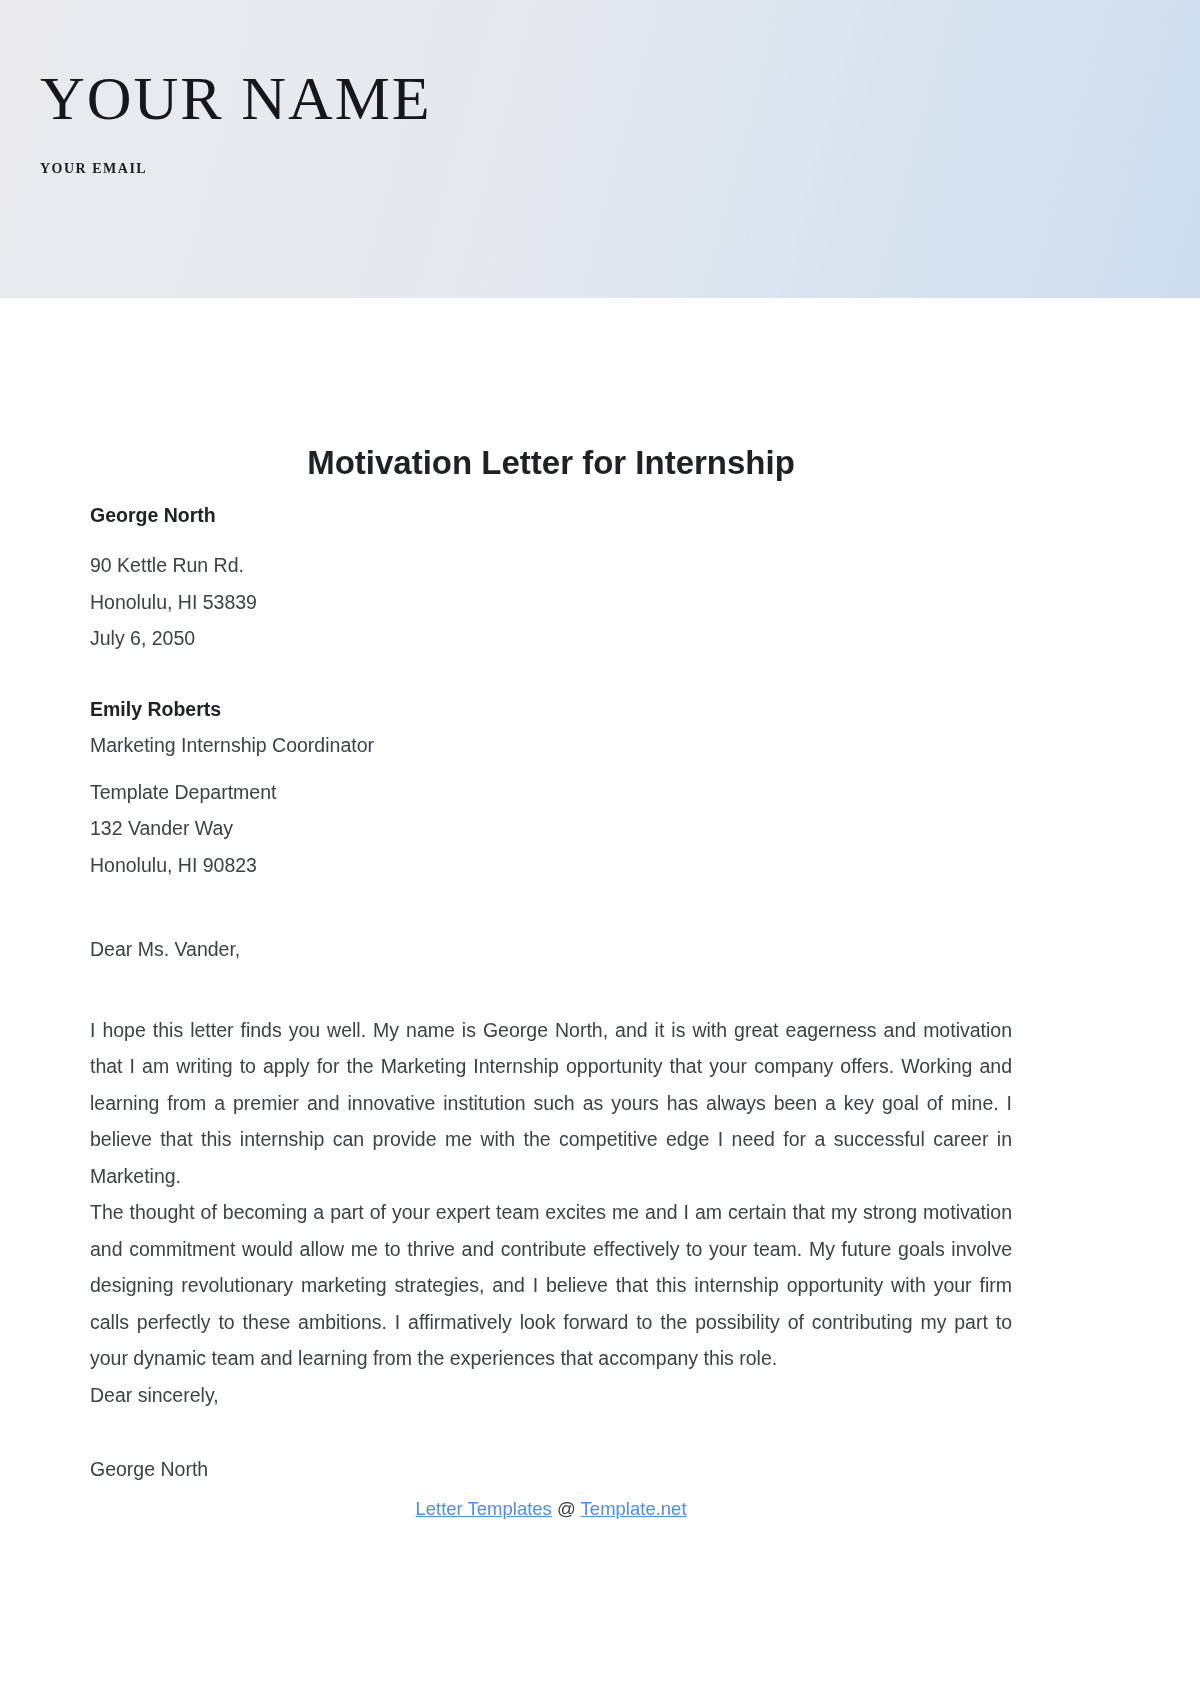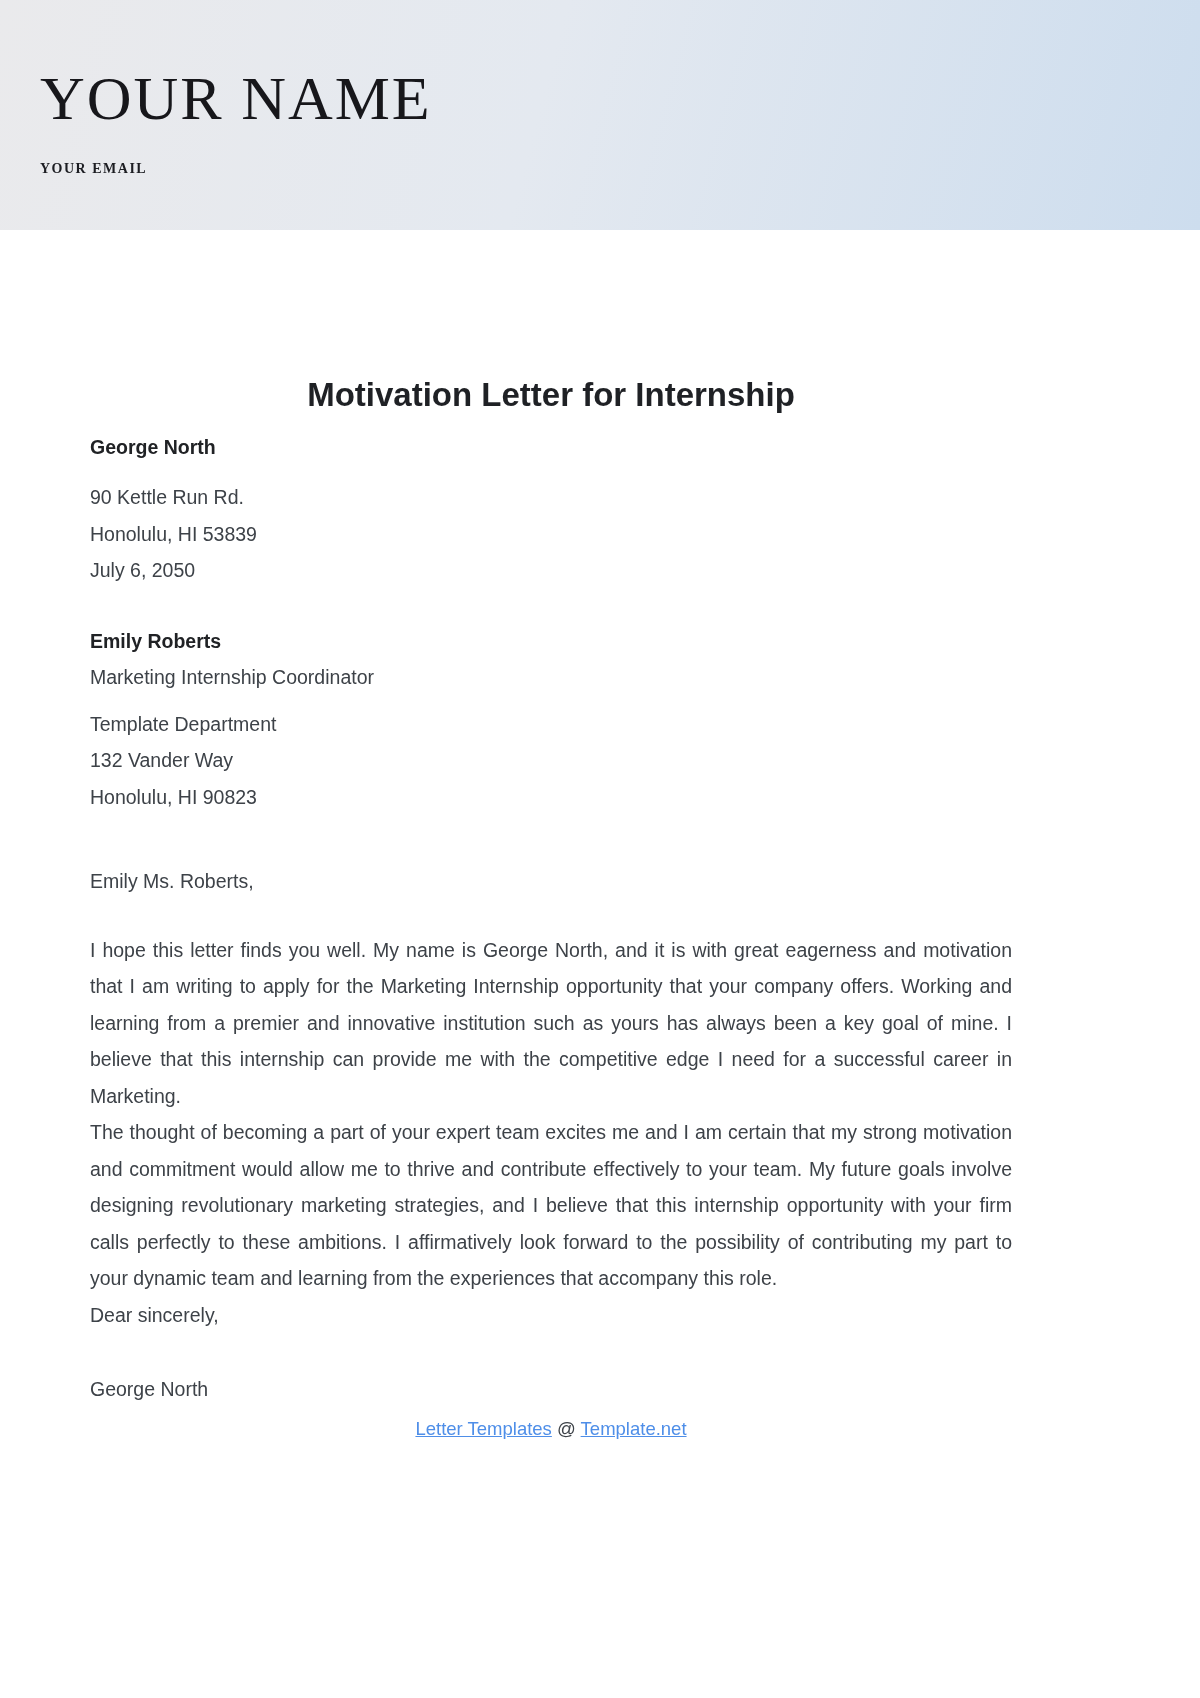--- a/index.html
+++ b/index.html
@@ -8,21 +8,21 @@
     width: 1200px;
     height: 1698px;
     overflow: hidden;
     position: relative;
     font-family: "Liberation Sans", sans-serif;
     color: #3d4248;
   }
 
   
   .letterhead {
-    height: 230px;
+    height: 298px;
     background: linear-gradient(105deg, #eaeaec 0%, #e4e9f0 45%, #cdddee 100%);
     padding: 66px 40px 0 40px;
   }
   .letterhead-name {
     font-family: "Liberation Serif", serif;
     font-size: 62px;
     line-height: 1.05;
     font-weight: 500;
     letter-spacing: 2px;
     color: #17171b;
@@ -54,21 +54,21 @@
   .bold-name {
     font-weight: 700;
     color: #202225;
     line-height: 28px;
   }
   .sender-name   { margin-top: 18px; }
   .addr-block    { margin-top: 18px; }
   .recipient-name{ margin-top: 34px; line-height: 36.5px; }
   .dept-block    { margin-top: 10px; }
   .salutation    { margin-top: 48px; }
-  .paragraphs    { margin-top: 32px; }
+  .paragraphs    { margin-top: 44px; }
   .paragraphs p  { text-align: justify; margin: 0; }
   .closing       { margin: 0; }
   .signature     { margin-top: 38px; }
 
   
   .footer {
     margin-top: 8px;
     text-align: center;
     font-size: 18.5px;
     line-height: 26px;
@@ -104,21 +104,21 @@
 
   <div class="bold-name recipient-name">Emily Roberts</div>
   <div>Marketing Internship Coordinator</div>
 
   <div class="dept-block">
     <div>Template Department</div>
     <div>132 Vander Way</div>
     <div>Honolulu, HI 90823</div>
   </div>
 
-  <div class="salutation">Emily Ms. Roberts,</div>
+  <div class="salutation">Dear Ms. Vander,</div>
 
   <div class="paragraphs">
     <p>I hope this letter finds you well. My name is George North, and it is with great eagerness and motivation that I am writing to apply for the Marketing Internship opportunity that your company offers. Working and learning from a premier and innovative institution such as yours has always been a key goal of mine. I believe that this internship can provide me with the competitive edge I need for a successful career in Marketing.</p>
     <p>The thought of becoming a part of your expert team excites me and I am certain that my strong motivation and commitment would allow me to thrive and contribute effectively to your team. My future goals involve designing revolutionary marketing strategies, and I believe that this internship opportunity with your firm calls perfectly to these ambitions. I affirmatively look forward to the possibility of contributing my part to your dynamic team and learning from the experiences that accompany this role.</p>
     <div class="closing">Dear sincerely,</div>
   </div>
 
   <div class="signature">George North</div>
 
   <div class="footer">

